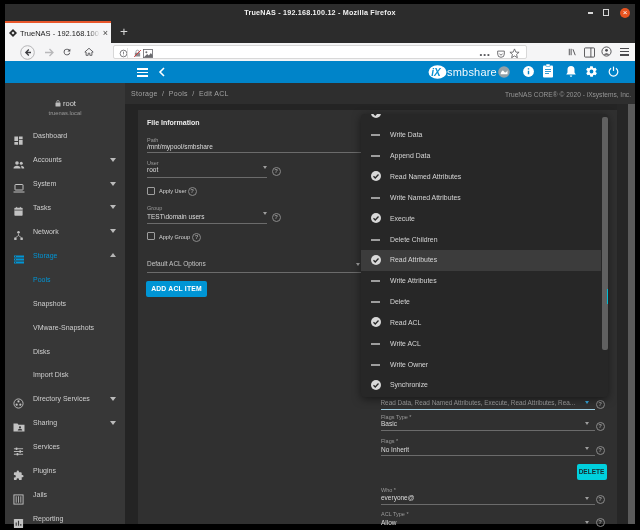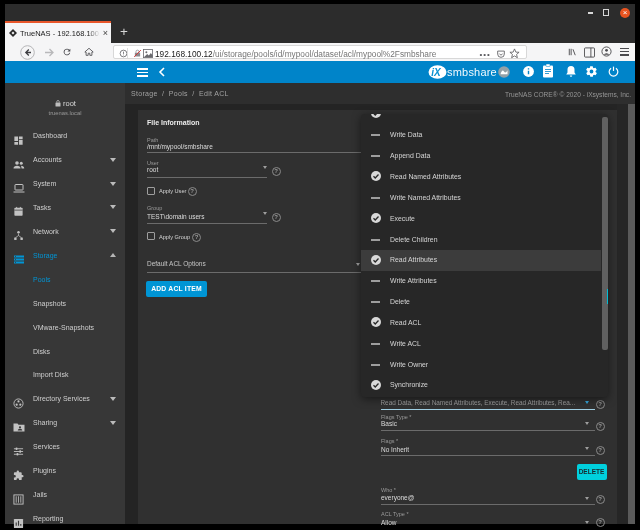--- a/index.html
+++ b/index.html
@@ -72,20 +72,21 @@
 .btn-blue { position:absolute; background:#0095d5; color:#fff; font-weight:bold;
   font-size:6.8px; text-align:center; border-radius:2px; letter-spacing:.2px;}
 .btn-cyan { position:absolute; background:#00d0dd; color:#17282c; font-weight:bold;
   font-size:6.5px; text-align:center; border-radius:2px; }
 </style>
 </head>
 <body>
 <div id="stage">
 
   <div class="abs" id="titlebar">
+    <div class="title">TrueNAS - 192.168.100.12 - Mozilla Firefox</div>
     <div style="position:absolute;right:42px;top:8px;width:5.5px;height:1.5px;background:#d8d8d8;"></div>
     <div style="position:absolute;right:26px;top:5px;width:6.5px;height:6.5px;border:1.2px solid #d8d8d8;"></div>
     <div style="position:absolute;right:5px;top:3.5px;width:10px;height:10px;border-radius:50%;background:#e95420;color:#fff;font-size:8px;line-height:9.5px;text-align:center;">×</div>
   </div>
 
   <div class="abs" id="tabbar">
     <div id="tab">
       <svg style="position:absolute;left:4px;top:6px;" width="8" height="8" viewBox="0 0 16 16">
         <path d="M8 0 L16 8 L8 16 L0 8 Z" fill="#2a2a2a"></path>
           <path d="M8 5 L11 8 L8 11 L5 8 Z" fill="#f5f5f6"></path>
@@ -119,21 +120,20 @@
       <svg style="position:absolute;left:19px;top:2.5px;" width="9" height="9" viewBox="0 0 24 24">
         <rect x="5" y="10" width="14" height="10" fill="#8a8a8e"></rect>
         <path d="M8 10 V7 a4 4 0 0 1 8 0 v3" fill="none" stroke="#8a8a8e" stroke-width="2"></path>
         <path d="M3 21 L21 3" stroke="#d32f2f" stroke-width="2.4"></path>
       </svg>
       <svg style="position:absolute;left:29.5px;top:2.5px;" width="10" height="9" viewBox="0 0 24 22">
         <rect x="1" y="1" width="22" height="20" fill="none" stroke="#6a6a6e" stroke-width="2"></rect>
         <circle cx="8" cy="8" r="2.4" fill="#6a6a6e"></circle>
         <path d="M2 20 L10 12 L14 16 L19 10 L23 15 V20 Z" fill="#6a6a6e"></path>
       </svg>
-      <div id="urltext"><b>192.168.100.12</b>/ui/storage/pools/id/mypool/dataset/acl/mypool%2Fsmbshare</div>
       <div style="position:absolute;left:366px;top:4px;color:#5a5a5e;font-size:8px;letter-spacing:1px;">•••</div>
       <svg style="position:absolute;left:382px;top:2.5px;" width="10" height="10" viewBox="0 0 24 24">
         <path d="M4 5 h16 v7 a8 8 0 0 1 -16 0 Z" fill="none" stroke="#5a5a5e" stroke-width="2"></path>
         <path d="M8 11 l4 4 l4 -4" fill="none" stroke="#5a5a5e" stroke-width="2"></path>
       </svg>
       <svg style="position:absolute;left:395px;top:2px;" width="11" height="11" viewBox="0 0 24 24">
         <path d="M12 2 L15 9 L22 9.3 L16.5 14 L18.3 21.2 L12 17.3 L5.7 21.2 L7.5 14 L2 9.3 L9 9 Z" fill="none" stroke="#5a5a5e" stroke-width="1.8"></path>
       </svg>
     </div>
     <svg style="position:absolute;left:562px;top:3px;" width="11" height="12" viewBox="0 0 24 24">

